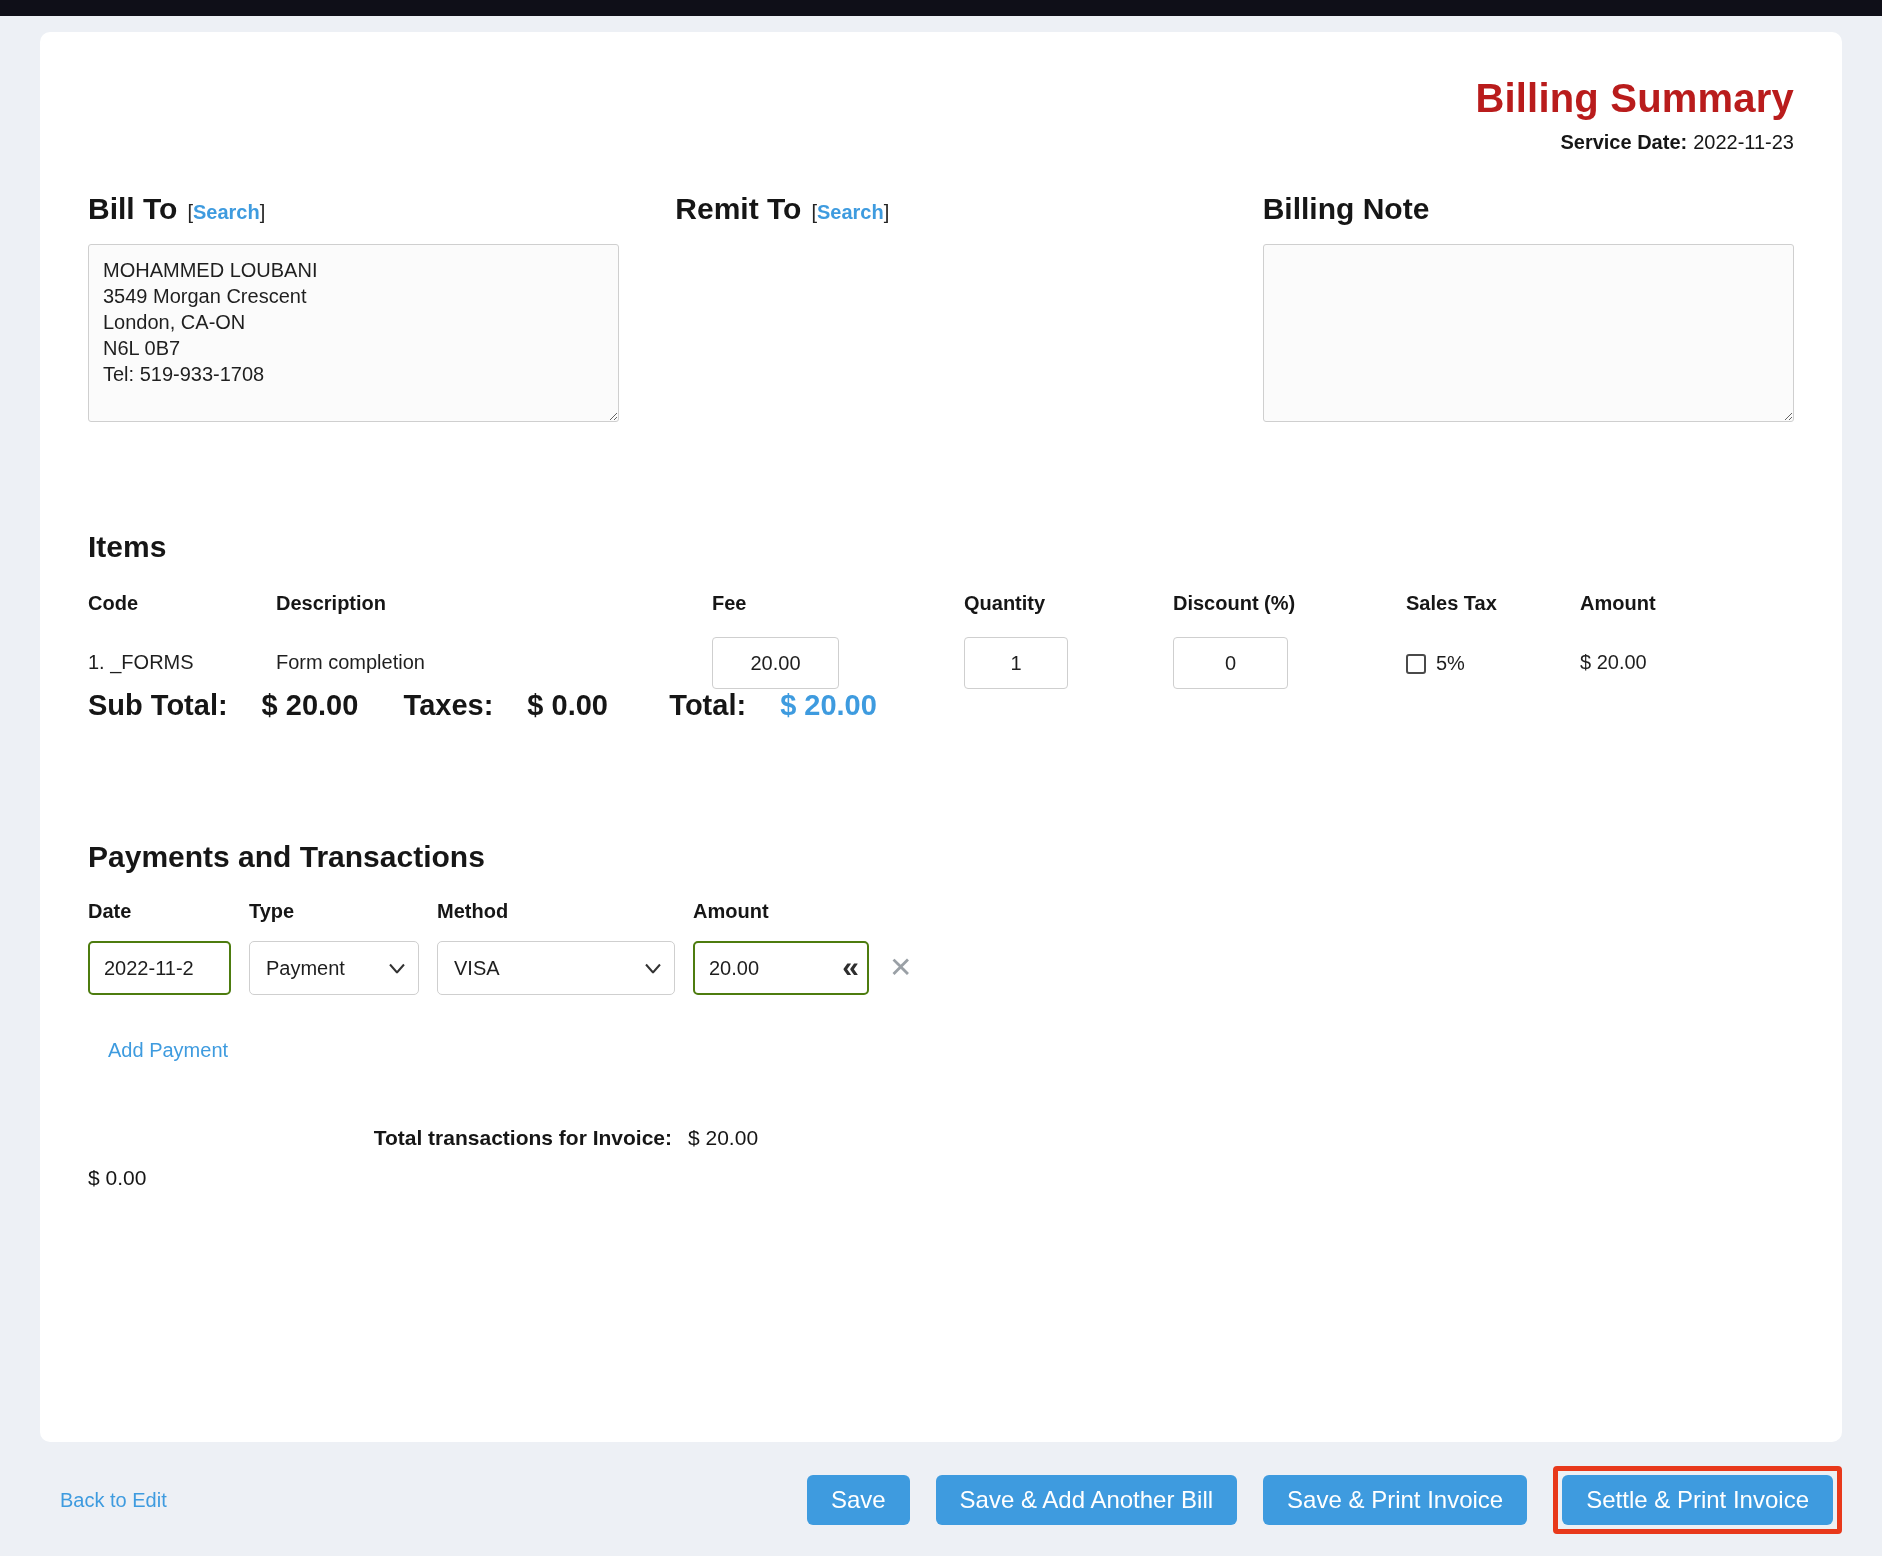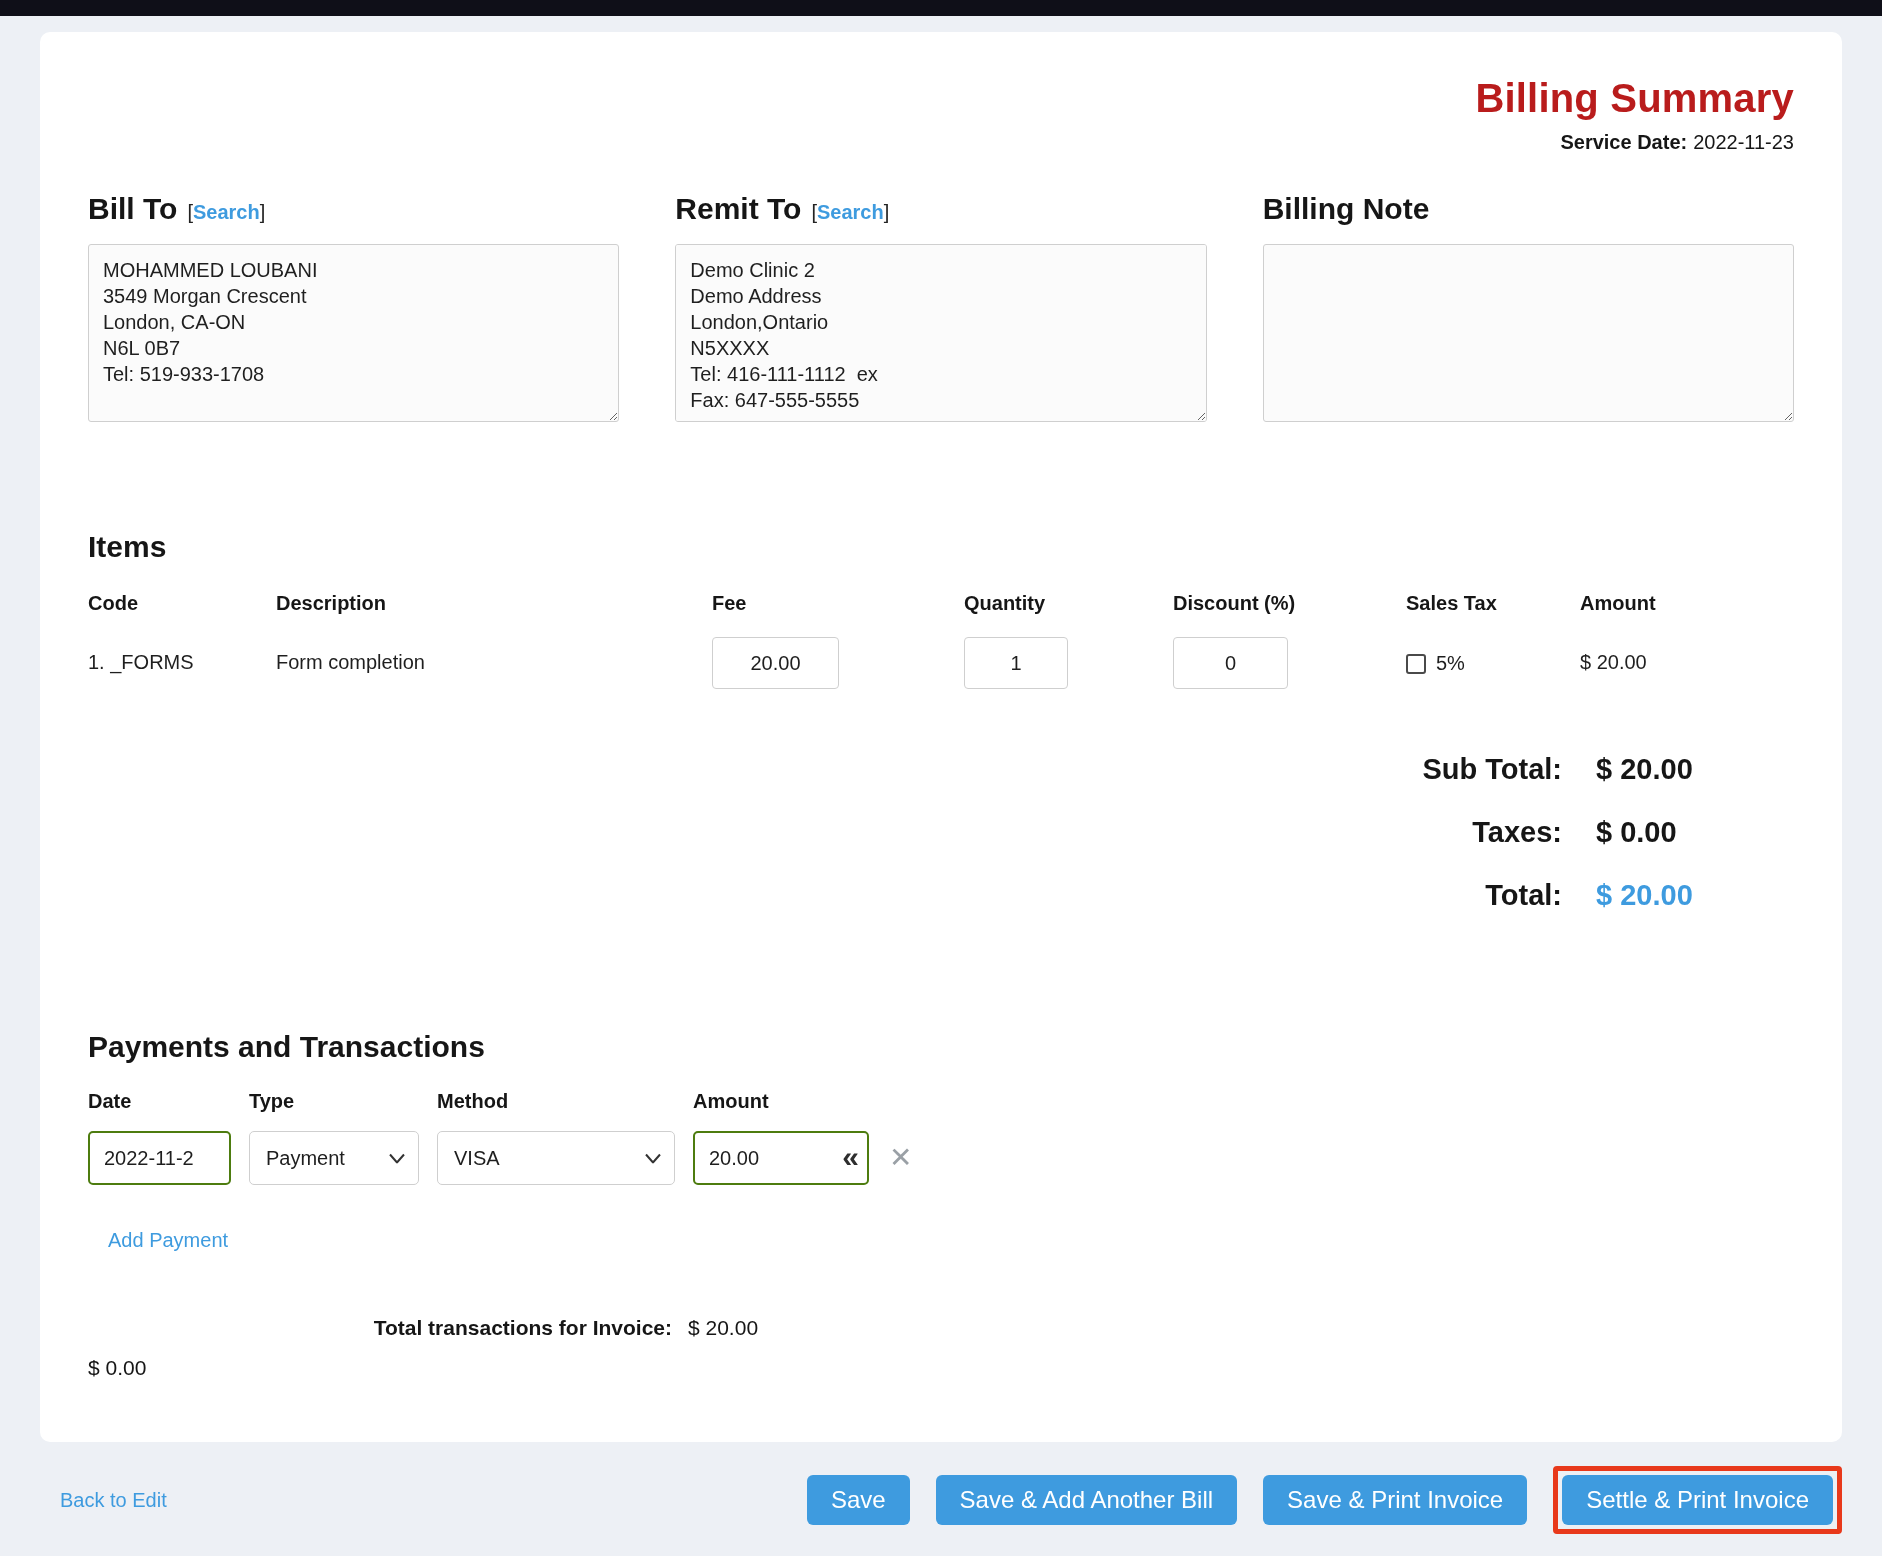--- a/index.html
+++ b/index.html
@@ -57,21 +57,21 @@
   .qty-input { width:104px; }
   .disc-input { width:115px; }
   .salestax { display:flex; align-items:center; gap:10px; padding-top:15px; }
   input[type=checkbox].cb {
     appearance:none; -webkit-appearance:none;
     width:20px; height:20px; border:2px solid #4a4a4a; border-radius:3px;
     background:#fff; cursor:pointer; flex:0 0 auto;
   }
   .salestax .pct { font-size:20px; }
   
-  .totals { margin-top:64px; padding-right:86px; display:flex; flex-direction:column; align-items:flex-end; gap:30px; }
+  .totals { padding-right:86px; display:flex; flex-direction:row; align-items:flex-end; gap:30px; }
   .trow { display:flex; align-items:baseline; }
   .tlabel { font-size:29px; font-weight:bold; color:#161616; }
   .tvalue { font-size:29px; font-weight:bold; color:#161616; width:112px; margin-left:34px; }
   .tvalue.blue { color:#3e9bdf; }
   
   .payments { margin-top:118px; }
   .pay-grid {
     display:grid;
     grid-template-columns:143px 170px 238px 176px 40px;
     column-gap:18px; row-gap:18px;
@@ -144,26 +144,20 @@
 London, CA-ON
 N6L 0B7
 Tel: 519-933-1708</textarea>
     </div>
 
     <div class="col">
       <div class="col-head">
         <h2 class="sec">Remit To</h2>
         <span class="search-wrap"><span>[</span><a>Search</a><span>]</span></span>
       </div>
-      <textarea class="box" style="">Demo Clinic 2
-Demo Address
-London,Ontario
-N5XXXX
-Tel: 416-111-1112  ex
-Fax: 647-555-5555</textarea>
     </div>
 
     <div class="col">
       <div class="col-head">
         <h2 class="sec">Billing Note</h2>
       </div>
       <textarea class="box" style=""></textarea>
     </div>
   </div>
 

